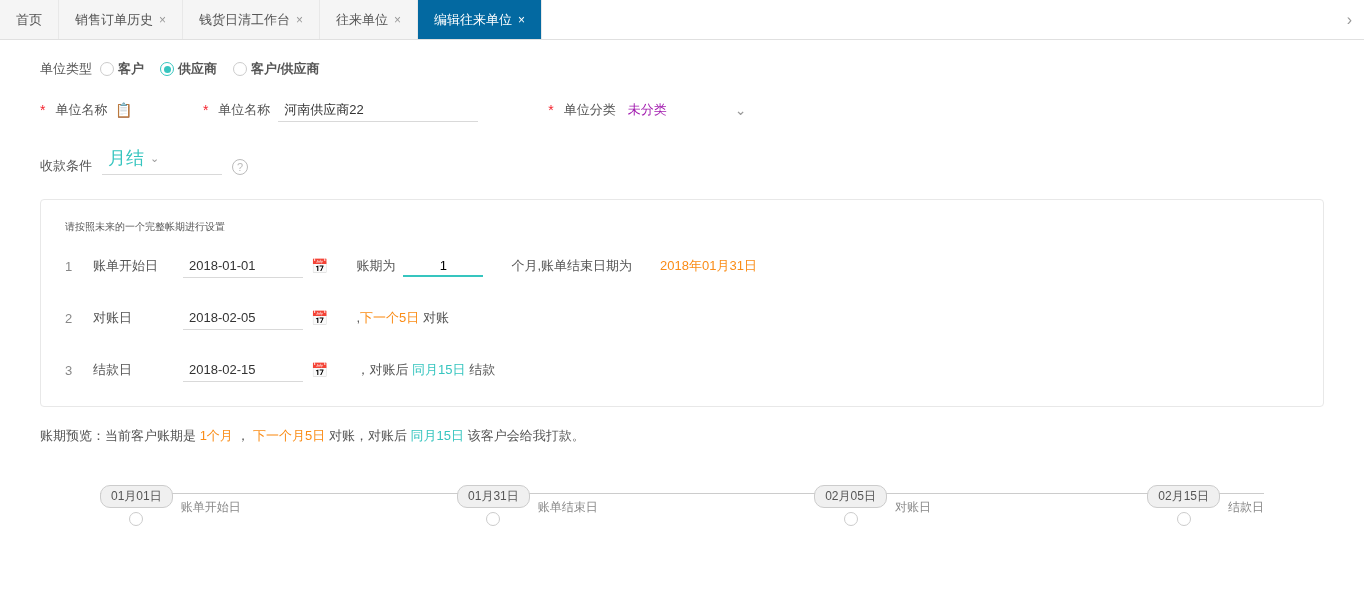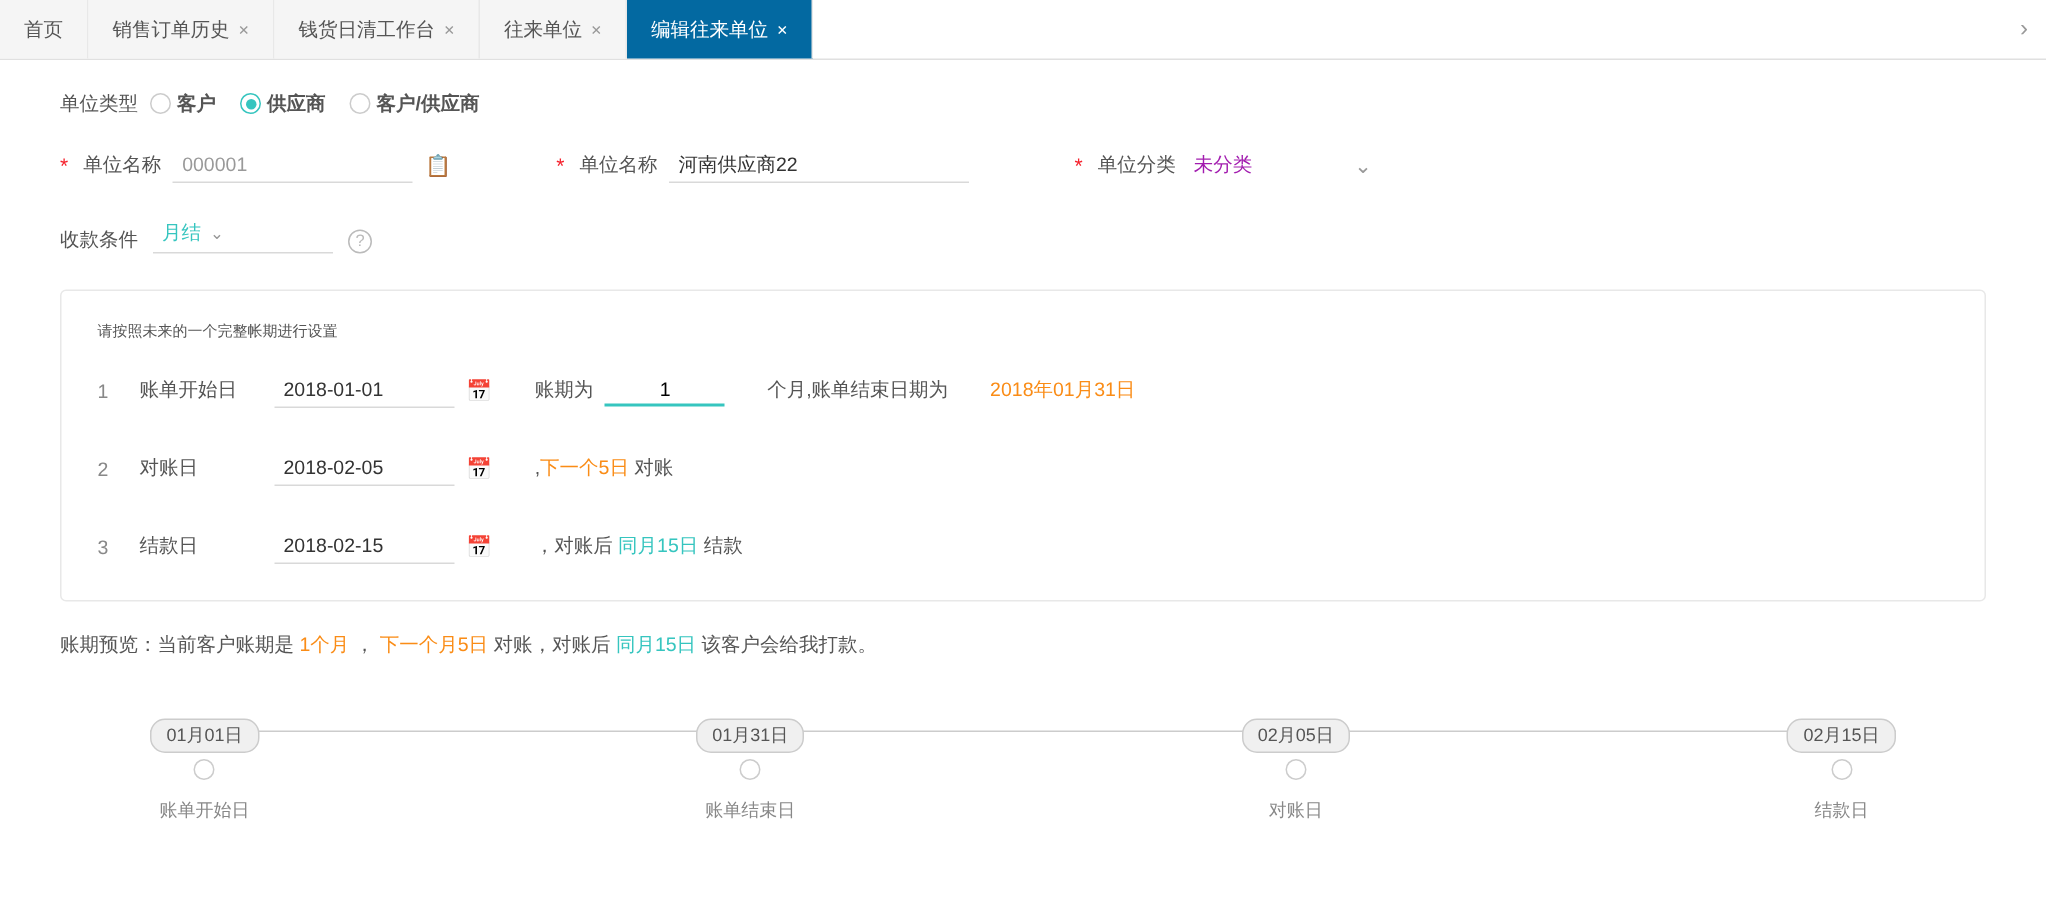--- a/index.html
+++ b/index.html
@@ -133,21 +133,21 @@
     
     .select-wrap {
       display: flex;
       align-items: center;
       border-bottom: 1px solid #d9d9d9;
       padding: 4px 6px;
       min-width: 120px;
       cursor: pointer;
       gap: 6px;
     }
-    .select-val { font-size: 13px; color: #36c5bf; }
+    .select-val { font-size: 18px; color: #36c5bf; }
     .select-arrow { color: #999; font-size: 11px; }
     .chevron-down { color: #999; font-size: 14px; cursor: pointer; }
 
     
     .payment-row {
       display: flex;
       align-items: flex-end;
       gap: 10px;
       margin-bottom: 24px;
     }
@@ -234,21 +234,21 @@
       background: #ccc;
     }
     .timeline-nodes {
       display: flex;
       justify-content: space-between;
       position: relative;
       padding: 0 60px;
     }
     .timeline-node {
       display: flex;
-      flex-direction: column;
+      flex-direction: row;
       align-items: center;
       gap: 8px;
       text-align: right;
     }
     .node-circle {
       width: 14px; height: 14px;
       border-radius: 50%;
       border: 1.5px solid #ccc;
       background: #fff;
       position: relative;
@@ -319,21 +319,20 @@
           <span>客户/供应商</span>
         </label>
       </div>
     </div>
   </div>
 
   <div class="form-row">
     <div class="form-group">
       <span class="required-star">*</span>
       <span class="form-label">单位名称</span>
-      <input class="input-field code" value="000001" style="">
       <span class="icon-copy">📋</span>
     </div>
     <div class="form-group" style="margin-left:40px;">
       <span class="required-star">*</span>
       <span class="form-label">单位名称</span>
       <input class="input-field" value="河南供应商22" style="width: 200px;">
     </div>
     <div class="form-group" style="margin-left:40px;">
       <span class="required-star">*</span>
       <span class="form-label">单位分类</span>

